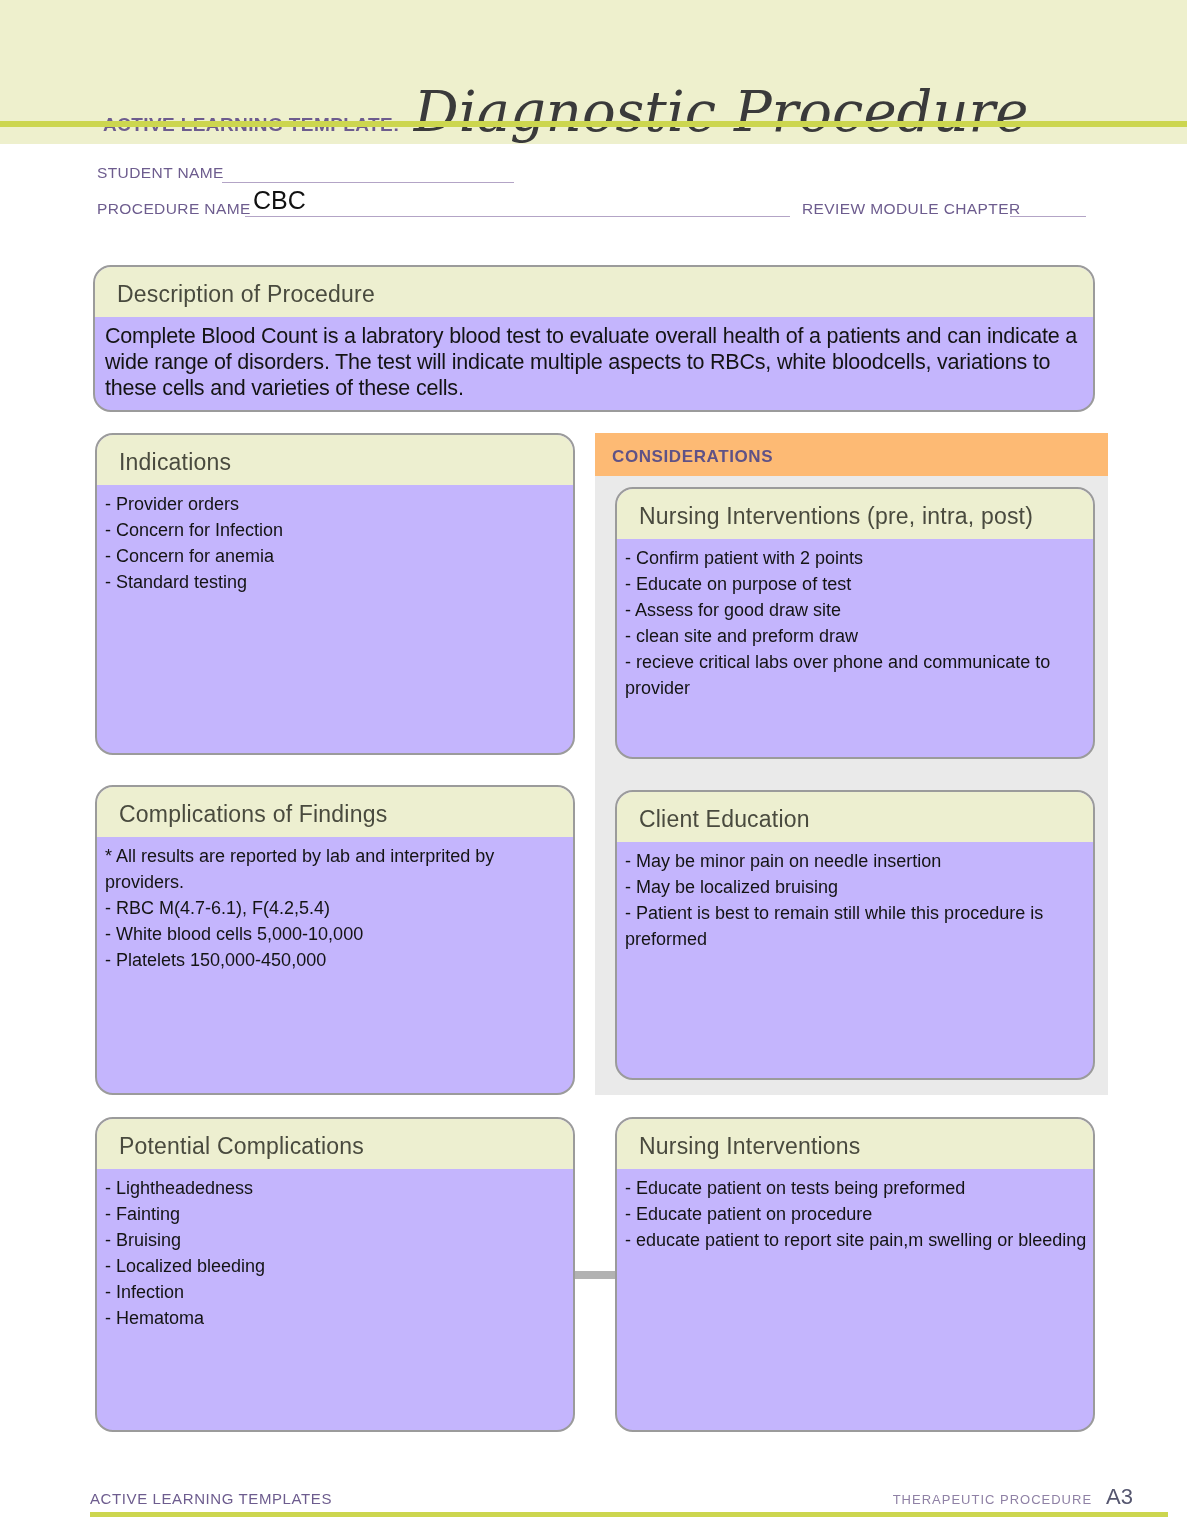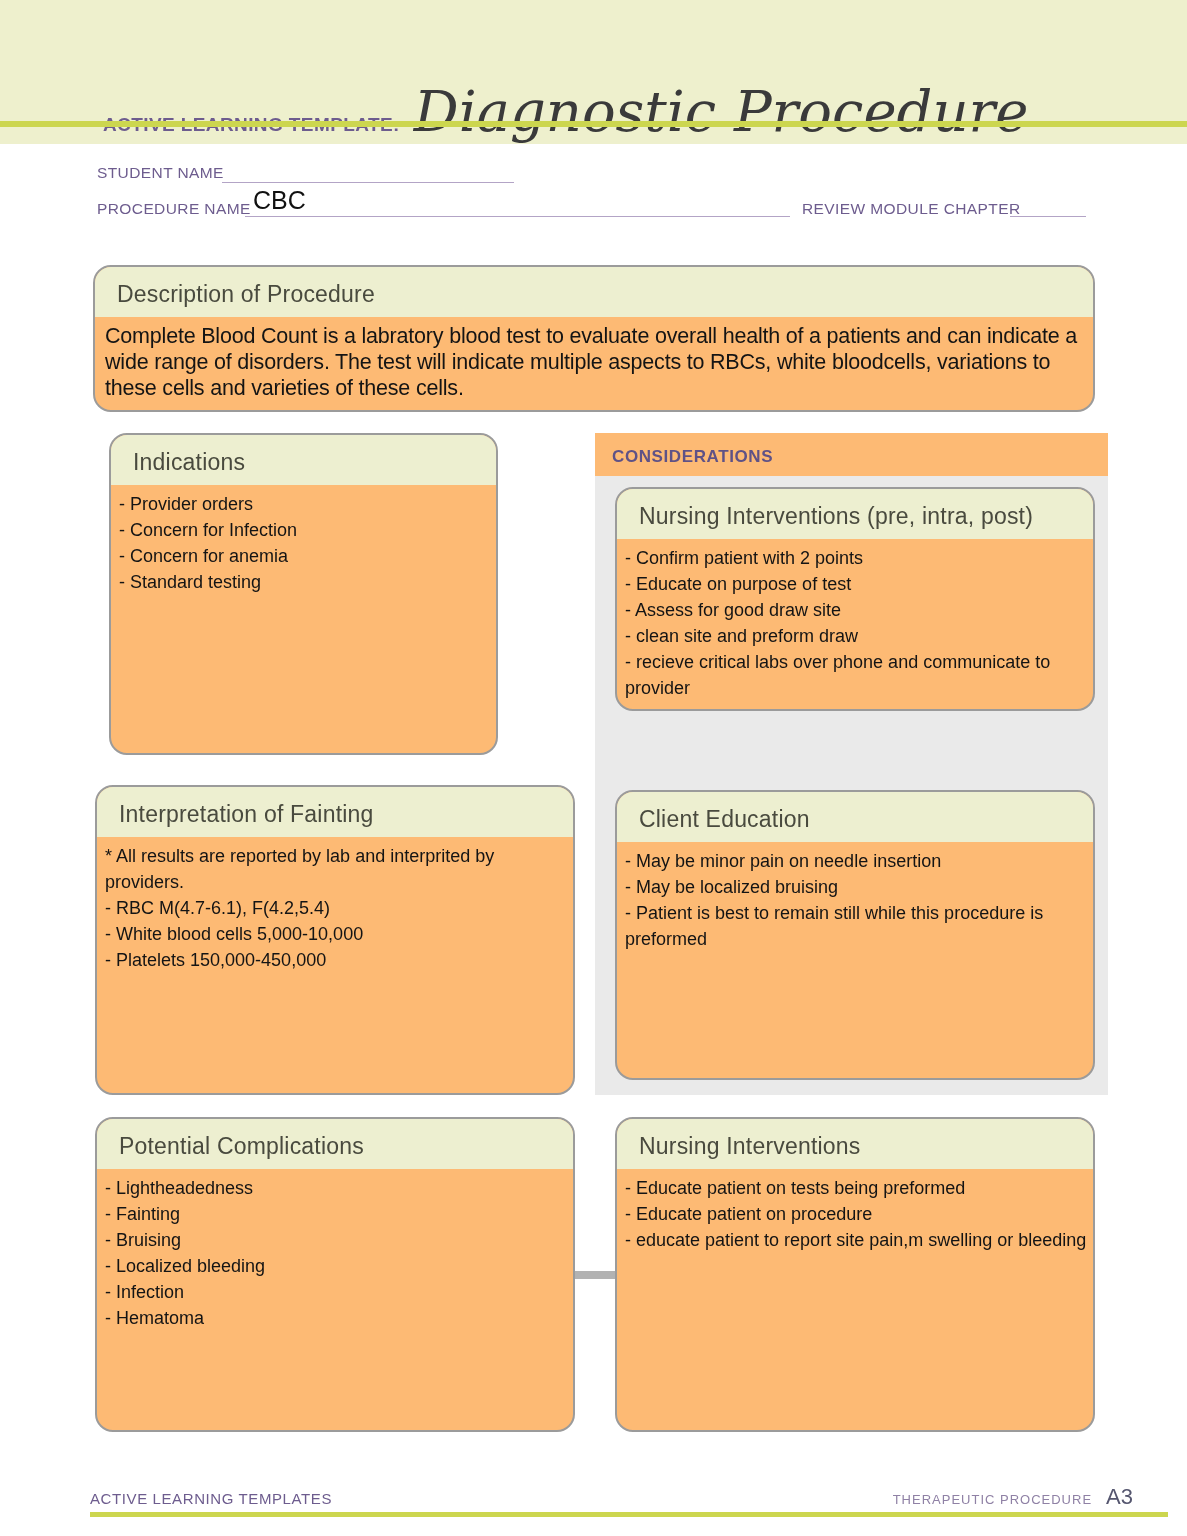--- a/index.html
+++ b/index.html
@@ -35,21 +35,21 @@
   }
   .meta-line{
     position:absolute;border-bottom:1.5px solid #b3a4c6;height:0;
   }
   .meta-value{
     position:absolute;font-size:25px;color:#111111;white-space:nowrap;
   }
   
   .card{
     position:absolute;
-    background:#fdba74;
+    background:#c4b5fd;
     border:2px solid #9b9b9b;
     border-radius:18px;
     overflow:hidden;
     box-sizing:border-box;
   }
   .card-head{
     background:#edefd0;
     height:50px;line-height:54px;
     padding-left:22px;
     font-size:23px;color:#494a3e;letter-spacing:.2px;
@@ -116,43 +116,43 @@
   <div class="meta-line" style="left:245px;top:216px;width:545px;"></div>
 
   <div class="meta-label" style="left:802px;top:200px;text-align:center;">REVIEW MODULE CHAPTER</div>
   <div class="meta-line" style="left:1010px;top:216px;width:76px;"></div>
 
   <div class="card" style="left:93px;top:265px;width:1002px;height:147px;">
     <div class="card-head">Description of Procedure</div>
     <div class="card-body desc">Complete Blood Count is a labratory blood test to evaluate overall health of a patients and can indicate a wide range of disorders. The test will indicate multiple aspects to RBCs, white bloodcells, variations to these cells and varieties of these cells.</div>
   </div>
 
-  <div class="card" style="left:109px;top:433px;width:389px;height:322px;">
+  <div class="card" style="left:95px;top:433px;width:480px;height:322px;">
     <div class="card-head">Indications</div>
     <div class="card-body">- Provider orders
 - Concern for Infection
 - Concern for anemia
 - Standard testing</div>
   </div>
 
   <div class="panel">
     <div class="panel-band">CONSIDERATIONS</div>
   </div>
 
-  <div class="card" style="left:615px;top:487px;width:480px;height:224px;">
+  <div class="card" style="left:615px;top:487px;width:480px;height:272px;">
     <div class="card-head">Nursing Interventions (pre, intra, post)</div>
     <div class="card-body">- Confirm patient with 2 points
 - Educate on purpose of test
 - Assess for good draw site
 - clean site and preform draw
 - recieve critical labs over phone and communicate to provider</div>
   </div>
 
   <div class="card" style="left:95px;top:785px;width:480px;height:310px;">
-    <div class="card-head">Interpretation of Fainting</div>
+    <div class="card-head">Complications of Findings</div>
     <div class="card-body">* All results are reported by lab and interprited by providers.
 - RBC M(4.7-6.1), F(4.2,5.4)
 - White blood cells 5,000-10,000
 - Platelets 150,000-450,000</div>
   </div>
 
   <div class="card" style="left:615px;top:790px;width:480px;height:290px;">
     <div class="card-head">Client Education</div>
     <div class="card-body">- May be minor pain on needle insertion
 - May be localized bruising

